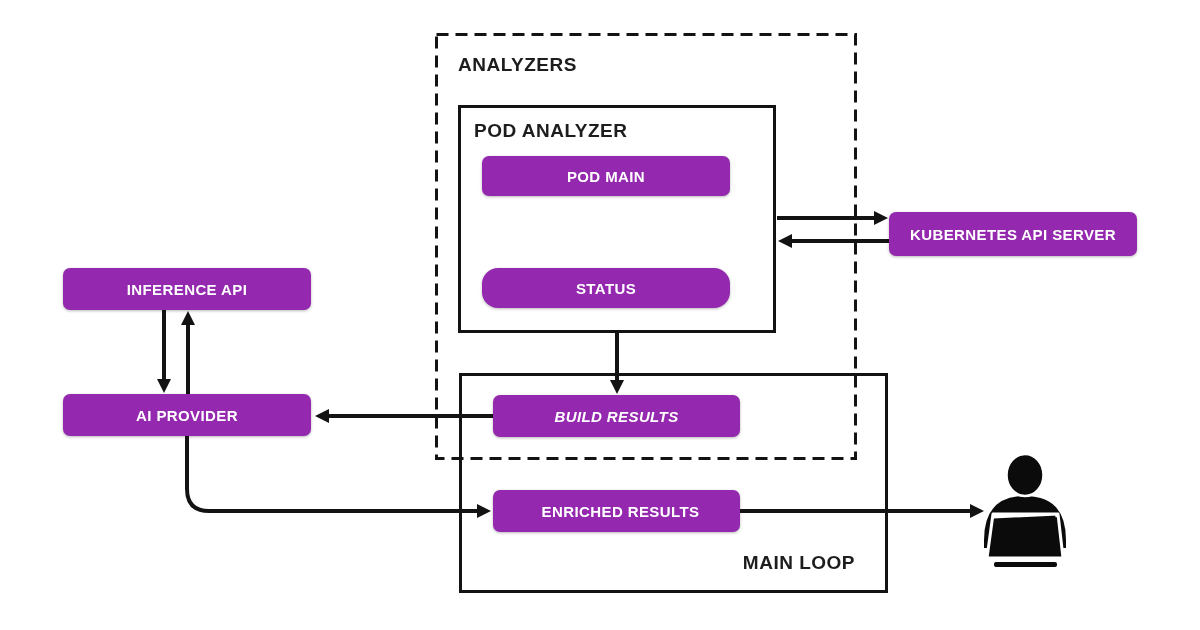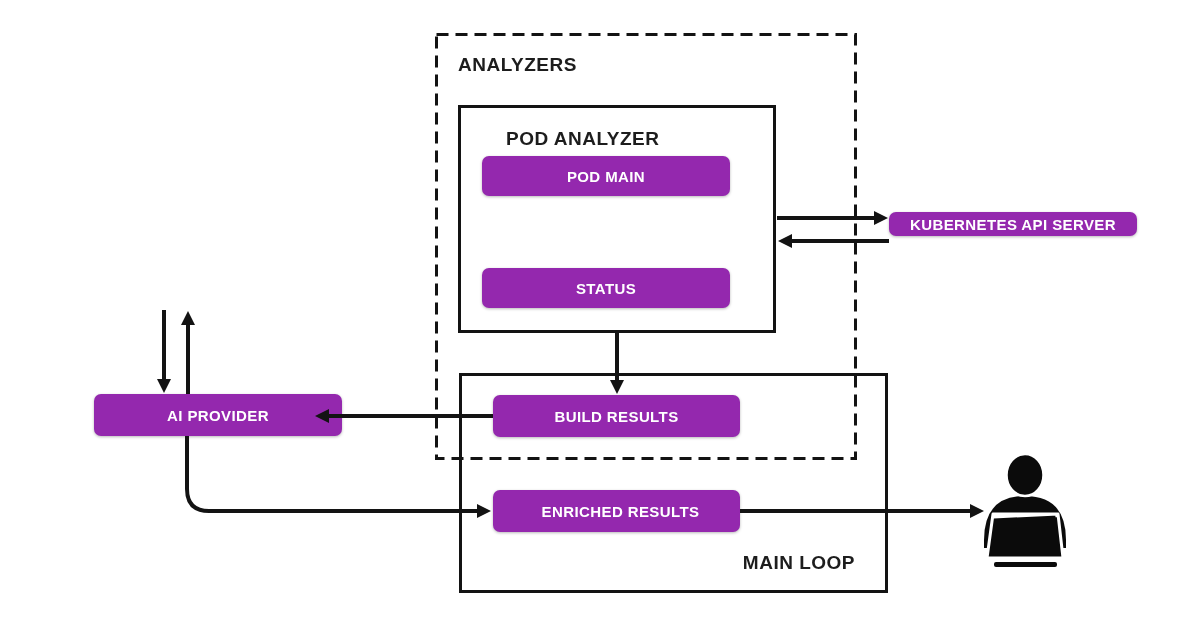--- a/index.html
+++ b/index.html
@@ -71,34 +71,35 @@
 
   <div class="group-box" style="left:435px; top:33px; width:422px; height:427px;">
     <div class="group-label" style="left:23px; top:21px;">ANALYZERS</div>
   </div>
 
   <div class="group-box solid" style="left:459px; top:373px; width:429px; height:220px;">
     <div class="group-label" style="right:30px; bottom:16px;">MAIN LOOP</div>
   </div>
 
   <div class="inner-box" style="left:458px; top:105px; width:318px; height:228px;">
-    <div class="group-label" style="left:13px; top:20px;margin-left:32px;">POD ANALYZER</div>
+    <div class="group-label" style="left:13px; top:12px;">POD ANALYZER</div>
   </div>
 
   <div class="node" style="left:482px; top:156px; width:248px; height:40px;">POD MAIN</div>
 
 
-  <div class="node" style="left:482px; top:268px; width:248px; height:40px;">STATUS</div>
+  <div class="node" style="left:482px; top:268px; width:248px; height:40px;border-radius:16px;">STATUS</div>
 
-  <div class="node" style="left:889px; top:212px; width:248px; height:24px;">KUBERNETES API SERVER</div>
+  <div class="node" style="left:889px; top:212px; width:248px; height:44px;">KUBERNETES API SERVER</div>
 
+  <div class="node" style="left:63px; top:268px; width:248px; height:42px;">INFERENCE API</div>
 
-  <div class="node" style="left:63px; top:394px; width:248px; height:42px;margin-left:31px;">AI PROVIDER</div>
+  <div class="node" style="left:63px; top:394px; width:248px; height:42px;">AI PROVIDER</div>
 
-  <div class="node" style="left:493px; top:395px; width:247px; height:42px;">BUILD RESULTS</div>
+  <div class="node" style="left:493px; top:395px; width:247px; height:42px;font-style:italic;">BUILD RESULTS</div>
 
   <div class="node" style="left:493px; top:490px; width:247px; height:42px;padding-left:8px;">ENRICHED RESULTS</div>
 
   <svg class="overlay" viewBox="0 0 1200 630" xmlns="http://www.w3.org/2000/svg">
 
     <rect class="dashed-border" x="436.5" y="34.5" width="419" height="424"></rect>
 
     <g>
       <path class="edge" d="M 777 218 L 876 218"></path>
       <polygon class="edge-head" points="888,218 874,211 874,225"></polygon>

